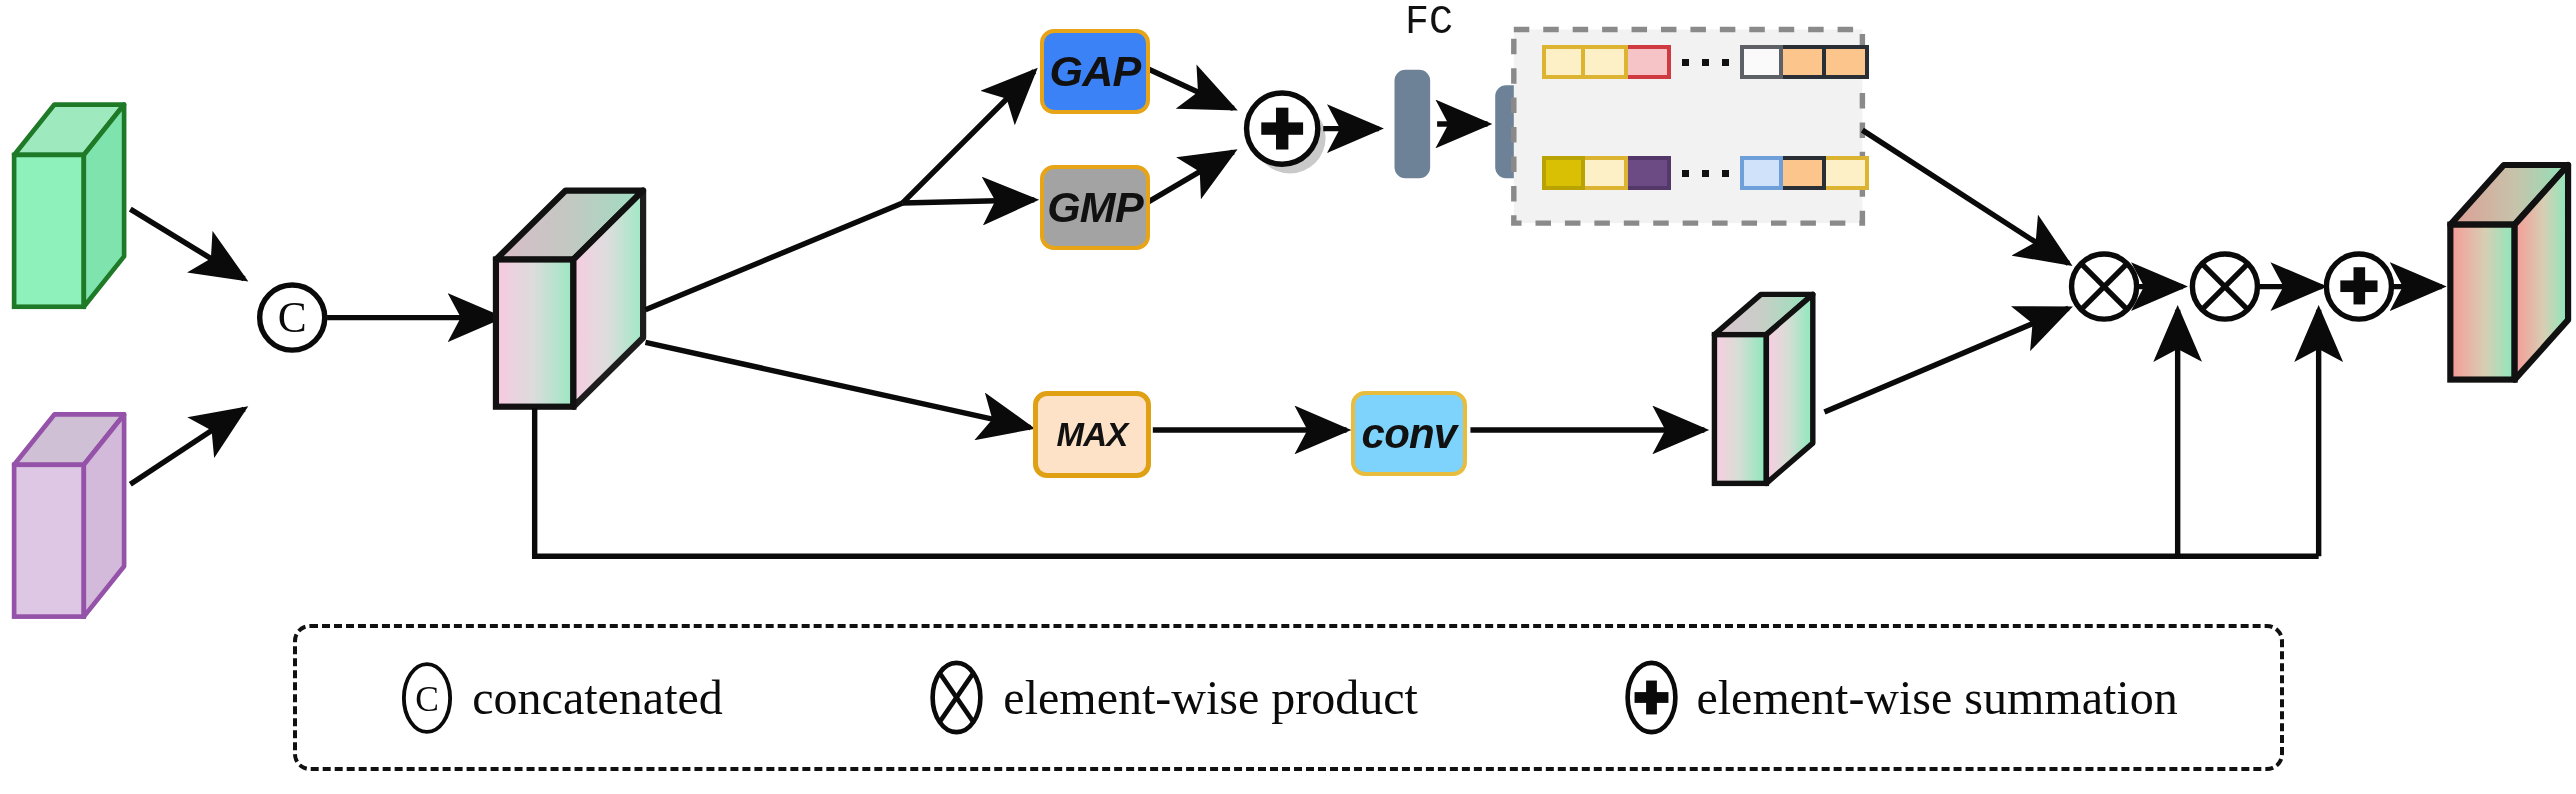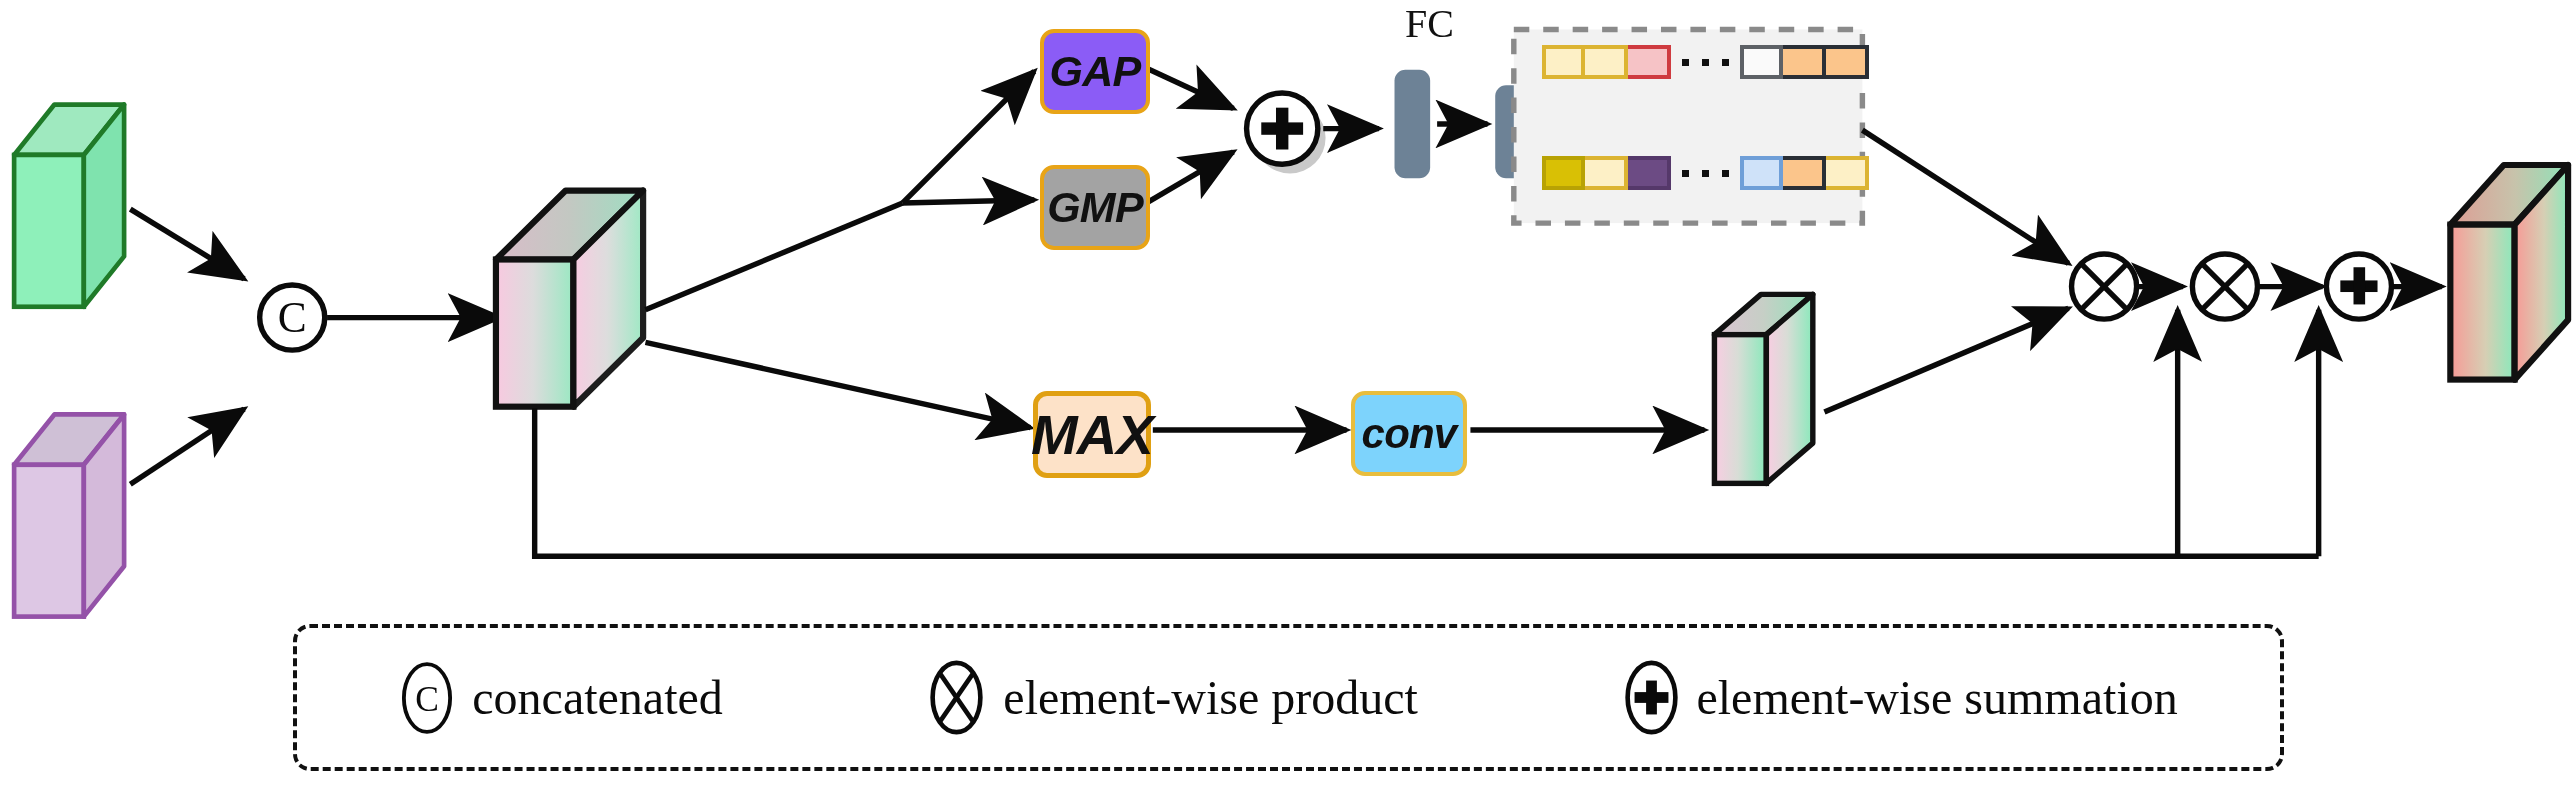--- a/index.html
+++ b/index.html
@@ -2,21 +2,21 @@
 <html style="font-size:12.4px"><head>
 <meta charset="utf-8">
 <style>
   html,body{margin:0;padding:0;background:#ffffff;}
   body{width:2576px;height:794px;font-family:"Liberation Sans",sans-serif;}
   #stage{position:relative;width:2576px;height:794px;overflow:hidden;background:#fff;}
   svg.layer{position:absolute;left:0;top:0;width:2576px;height:794px;}
   .opbox{position:absolute;border-radius:14px;display:flex;align-items:center;justify-content:center;
          font-style:italic;font-weight:bold;font-family:"Liberation Sans",sans-serif;color:#111;
          letter-spacing:-0.8px;}
-  .fclabel{position:absolute;font-family:Liberation Serif, serif;color:#111;}
+  .fclabel{position:absolute;font-family:Liberation Mono, monospace;color:#111;}
   .legend{position:absolute;box-sizing:border-box;}
   .legend-text{font-family:"Liberation Serif",serif;color:#0b0b0b;white-space:nowrap;}
   .cellrow{position:absolute;display:flex;align-items:center;}
   .cell{box-sizing:border-box;}
   .dots{display:flex;align-items:center;gap:13px;padding:0 11px;}
   .dot{width:7px;height:7px;background:#111;}
 </style>
 </head>
 <body>
 
@@ -154,29 +154,29 @@
 
     <line x1="3089" y1="370" x2="3152" y2="370" stroke="#0a0a0a" stroke-width="7" marker-end="url(#ah)"></line>
 
     <g>
       <polygon points="3163,290 3232,213 3315,213 3246,290" fill="url(#outTopGrad)" stroke="#111111" stroke-width="8" stroke-linejoin="round"></polygon>
       <rect x="3163" y="290" width="83" height="200" fill="url(#outFaceGrad)" stroke="#111111" stroke-width="8"></rect>
       <polygon points="3246,290 3315,213 3315,413 3246,490" fill="url(#outFaceGrad)" stroke="#111111" stroke-width="8" stroke-linejoin="round"></polygon>
     </g>
   </svg>
 
-  <div class="opbox" style="left:1040px;top:29px;width:102px;height:77px;background:#8b5cf6;border:4.6px solid #e8a417;font-size:43px;">
+  <div class="opbox" style="left:1040px;top:29px;width:102px;height:77px;background:#3b82f6;border:4.6px solid #e8a417;font-size:43px;">
     <span>GAP</span>
   </div>
 
   <div class="opbox" style="left:1040px;top:165px;width:102px;height:77px;background:#a3a3a3;border:4.6px solid #e8a417;font-size:43px;">
     <span>GMP</span>
   </div>
 
-  <div class="opbox" style="left:1033px;top:391px;width:108px;height:77px;background:#fde2c8;border:5.4px solid #e0a013;font-size:56px;align-items:center;">
+  <div class="opbox" style="left:1033px;top:391px;width:108px;height:77px;background:#fde2c8;border:5.4px solid #e0a013;font-size:33px;align-items:center;">
     <span>MAX</span>
   </div>
 
   <div class="opbox" style="left:1351px;top:391px;width:108px;height:77px;background:#7dd3fc;border:4.6px solid #e8bd3d;font-size:42px;">
     <span>conv</span>
   </div>
 
   <div class="fclabel" style="left:1405px;top:0px;font-size:40px;">
     <span>FC</span>
   </div>

